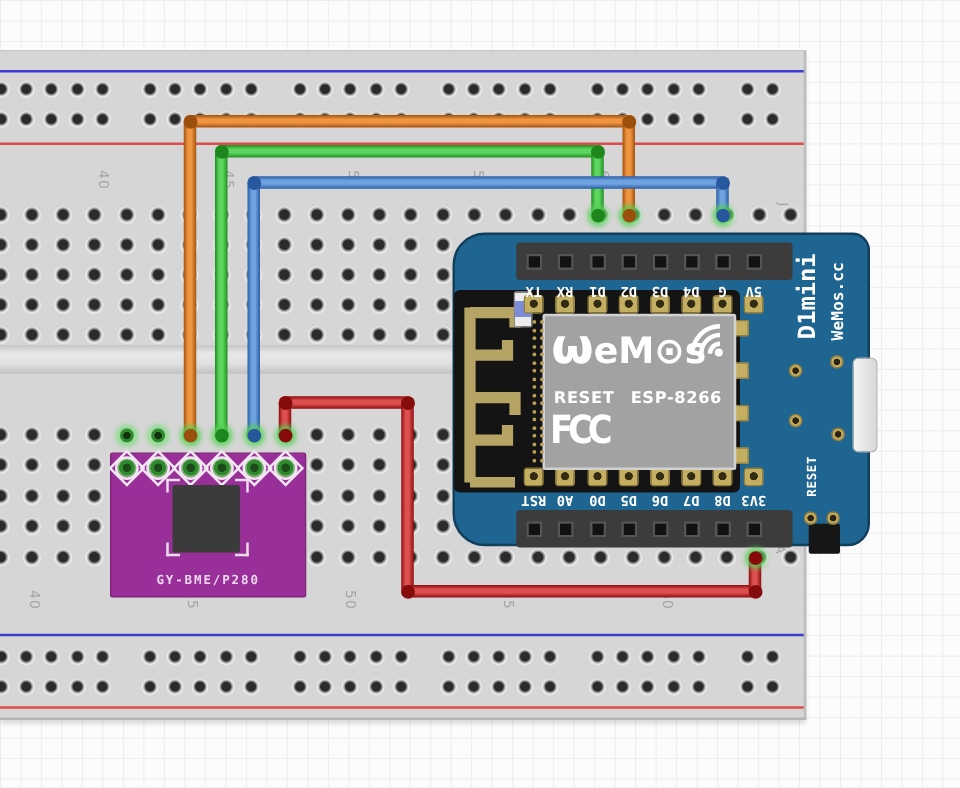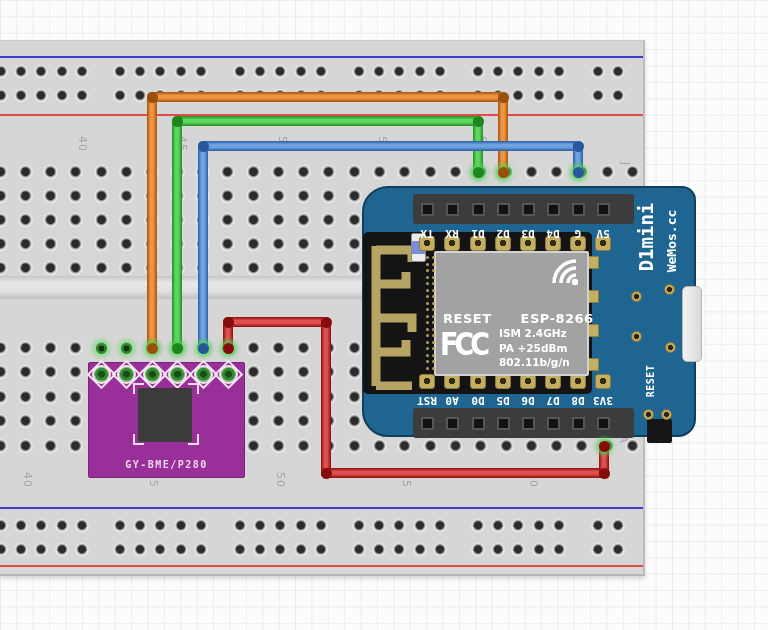--- a/index.html
+++ b/index.html
@@ -62,21 +62,21 @@
   .viadot{position:absolute;width:3px;height:3px;border-radius:50%;background:#b89f54;}
   .esppad{position:absolute;width:16px;height:15px;border-radius:3px;border:1px solid #8f7d3c;box-sizing:border-box;
     background:radial-gradient(circle at 50% 46%,#332c12 0 3px,#c4ae62 3.5px);}
   .rsq{position:absolute;left:221px;width:15px;height:13px;background:#c4ae62;border:1px solid #8f7d3c;box-sizing:border-box;}
   .esp-label{position:absolute;left:71px;top:19px;width:155px;height:125px;background:#a2a2a2;
     border:2px solid #d2d2d2;box-sizing:border-box;border-radius:2px;color:#fff;}
   .logo{position:absolute;left:5px;top:2px;font:bold 29px "DejaVu Sans",sans-serif;color:#fff;letter-spacing:0;}
   .logo::first-letter{font-size:39px;}
   .wifi{position:absolute;left:106px;top:3px;}
   .model{position:absolute;left:7px;top:58px;font:bold 13px "DejaVu Sans",sans-serif;letter-spacing:.5px;white-space:nowrap;}
-  .model .mv{margin-left:29px;}
+  .model .mv{margin-left:13px;}
   .fcc{position:absolute;left:4px;top:76px;font:bold 27px "DejaVu Sans",sans-serif;letter-spacing:-4px;transform:scaleY(1.15);}
   .specs{position:absolute;left:63px;top:73px;font:bold 10.5px "DejaVu Sans",sans-serif;line-height:14.5px;white-space:nowrap;}
   .vtext{position:absolute;color:#fff;white-space:nowrap;transform:translate(-50%,-50%) rotate(-90deg);
     font-family:"DejaVu Sans Mono",monospace;font-weight:bold;}
   .d1{left:284px;top:51px;font-size:19px;}
   .cc{left:309px;top:55px;font-size:13px;}
   .rst{left:288px;top:195px;font-size:10px;letter-spacing:.5px;}
   .goldpad{position:absolute;width:11px;height:11px;border-radius:50%;border:1px solid #8f7d3c;box-sizing:border-box;
     background:radial-gradient(circle,#2a2416 0 2.4px,#bfa85c 2.8px);}
   .reset-tab{position:absolute;left:285px;top:233px;width:25px;height:24px;background:#161616;border-radius:2px;}
@@ -533,37 +533,33 @@
           <div class="esppad" style="left: 207px; top: 4px;"></div>
           <div class="esppad" style="left: 207px; top: 142px;"></div>
           <div class="esppad" style="left: 232px; top: 4px;"></div>
           <div class="esppad" style="left: 232px; top: 142px;"></div>
           <div class="rsq" style="top: 24px;"></div>
           <div class="rsq" style="top: 58px;"></div>
           <div class="rsq" style="top: 92px;"></div>
           <div class="rsq" style="top: 126px;"></div>
         </div>
       <div class="esp-label">
+        <div class="logo">ωeM⊙s</div>
         <svg class="wifi" width="42" height="32" viewBox="0 0 42 32">
           <g stroke="#fff" stroke-width="3.6" fill="none">
             <path d="M12 27 A 22 22 0 0 1 34 5"></path>
             <path d="M19 27 A 15 15 0 0 1 34 12"></path>
             <path d="M26 27 A 8 8 0 0 1 34 19"></path>
           </g>
           <circle cx="33" cy="26" r="3.2" fill="#fff"></circle>
         </svg>
         <div class="model">
           <span>RESET</span><span class="mv">ESP-8266</span>
         </div>
         <div class="fcc">FCC</div>
-        <div class="specs">
-            <div style="position: static;">ISM 2.4GHz</div>
-            <div style="position: static;">PA +25dBm</div>
-            <div style="position: static;">802.11b/g/n</div>
-          </div>
       </div>
     </div>
     <span class="vtext d1">D1mini</span>
     <span class="vtext cc">WeMos.cc</span>
     <span class="vtext rst">RESET</span>
     <div class="reset-tab"></div>
     <div id="wemos-extra" class="abs">
         <div class="sqhole" style="left: 58.5px; top: 16.5px;"></div>
         <div class="sqhole" style="left: 58.5px; top: 230.5px;"></div>
         <div class="pinlabel" style="left: 65px; top: 47px;">TX</div>

